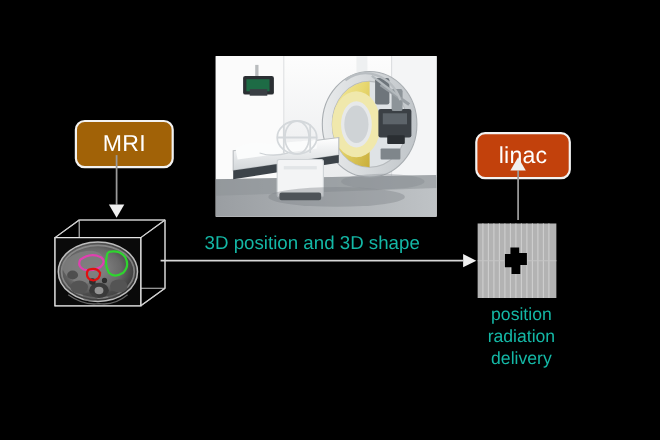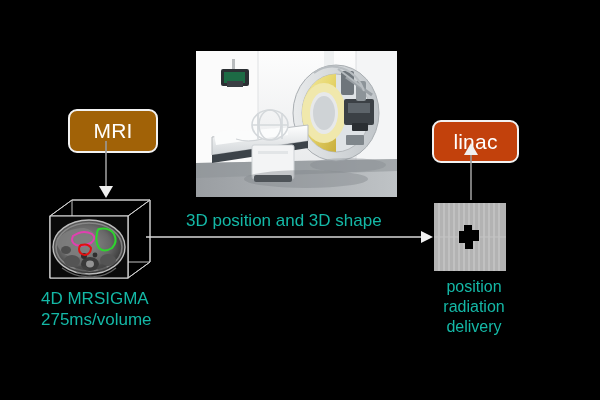--- a/index.html
+++ b/index.html
@@ -305,24 +305,20 @@
     </g>
 
     <g>
       <line x1="471" y1="200" x2="471" y2="155" stroke="#9a9a9a" stroke-width="1.6"></line>
       <polygon points="464,155 478,155 471,143" fill="#f0f0f0"></polygon>
     </g>
   </svg>
 
   <div id="flow-label" class="label">3D position and 3D shape</div>
 
-  <div id="mrsigma-caption" class="label">
-    <span class="cap-line">4D MRSIGMA</span>
-    <span class="cap-line">275ms/volume</span>
-  </div>
 
   <div id="ard-caption" class="label">
     <span class="cap-line">position</span>
     <span class="cap-line">radiation</span>
     <span class="cap-line">delivery</span>
   </div>
 
 </div>
 
 </body></html>

